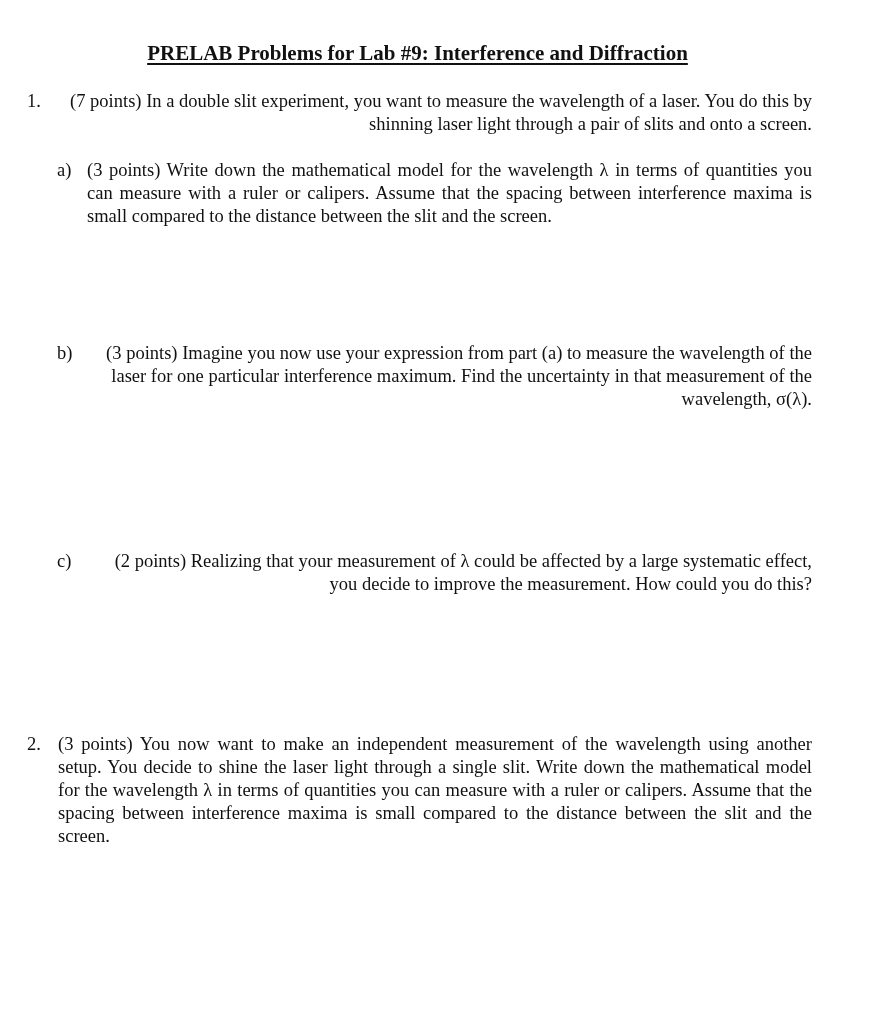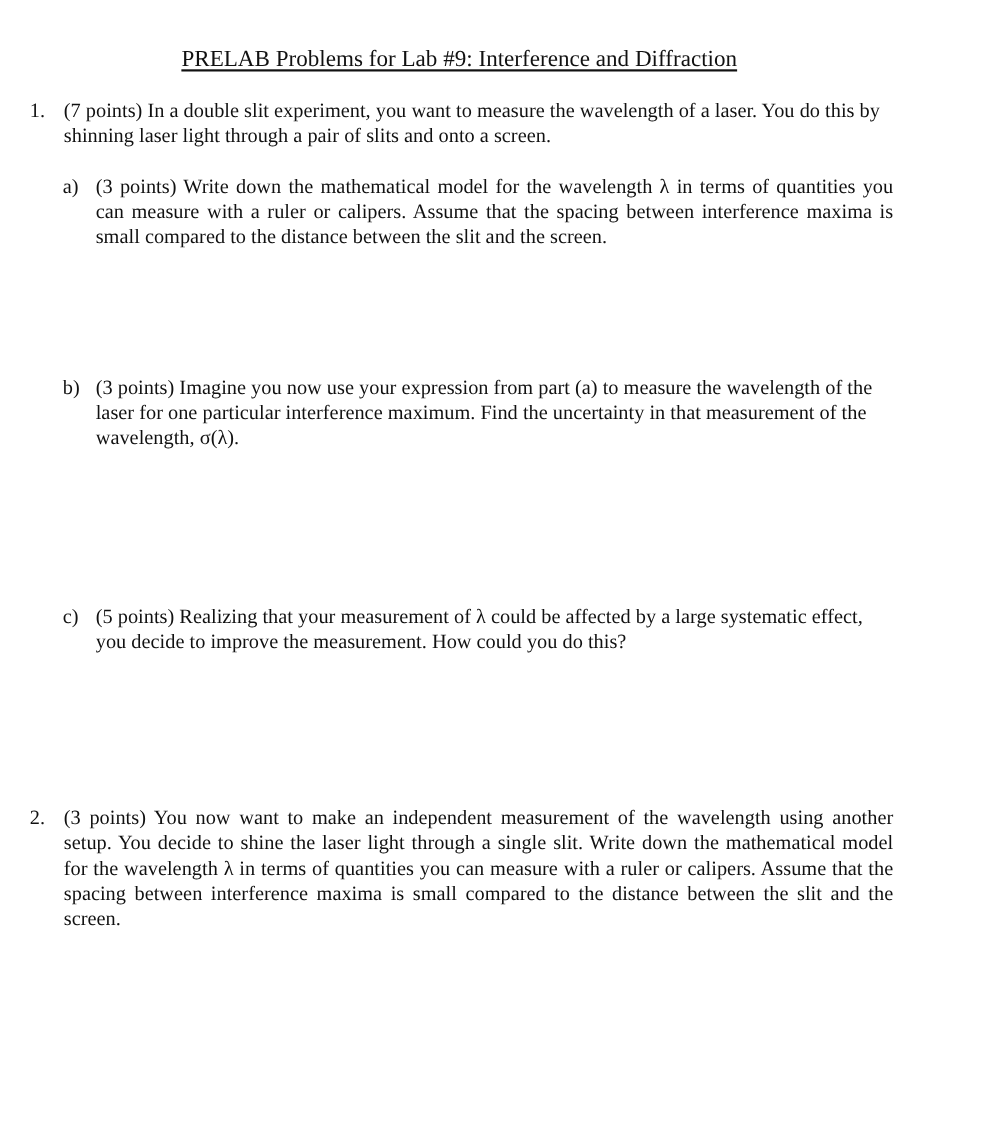--- a/index.html
+++ b/index.html
@@ -16,37 +16,38 @@
       color: #111111;
       font-size: 18.5px;
       line-height: 23px;
     }
     .title {
       position: absolute;
       left: 0;
       width: 835px;
       top: 40px;
       text-align: center;
-      font-weight: normal;
+      font-weight: bold;
       font-size: 21px;
       line-height: 26px;
       text-decoration: underline;
       text-underline-offset: 3px;
       text-decoration-thickness: 2px;
     }
     .item {
       position: absolute;
       display: flex;
     }
     .item .marker {
       flex: 0 0 auto;
       width: 31px;
     }
     .item .text {
       flex: 1 1 auto;
+      text-align: right;
     }
     .q1 { left: 27px; top: 90px; width: 785px; }
     .q2 { left: 27px; top: 733px; width: 785px; }
     .q2 .text { text-align: justify; text-align-last: left; }
     .sub { left: 57px; width: 755px; }
     .sub .marker { width: 30px; }
     .sa { top: 159px; }
     .sa .text { text-align: justify; text-align-last: left; font-family: Liberation Serif, serif; }
     .sb { top: 342px; }
     .sc { top: 550px; }
@@ -66,19 +67,19 @@
   <span class="text">(3 points) Write down the mathematical model for the wavelength λ in terms of quantities you can measure with a ruler or calipers. Assume that the spacing between interference maxima is small compared to the distance between the slit and the screen.</span>
 </div>
 
 <div class="item sub sb">
   <span class="marker">b)</span>
   <span class="text">(3 points) Imagine you now use your expression from part (a) to measure the wavelength of the laser for one particular interference maximum. Find the uncertainty in that measurement of the wavelength, σ(λ).</span>
 </div>
 
 <div class="item sub sc">
   <span class="marker">c)</span>
-  <span class="text">(5 points) Realizing that your measurement of λ could be affected by a large systematic effect, you decide to improve the measurement. How could you do this?</span>
+  <span class="text">(2 points) Realizing that your measurement of λ could be affected by a large systematic effect, you decide to improve the measurement. How could you do this?</span>
 </div>
 
 <div class="item q2">
   <span class="marker">2.</span>
   <span class="text">(3 points) You now want to make an independent measurement of the wavelength using another setup. You decide to shine the laser light through a single slit. Write down the mathematical model for the wavelength λ in terms of quantities you can measure with a ruler or calipers. Assume that the spacing between interference maxima is small compared to the distance between the slit and the screen.</span>
 </div>
 
 </body></html>

